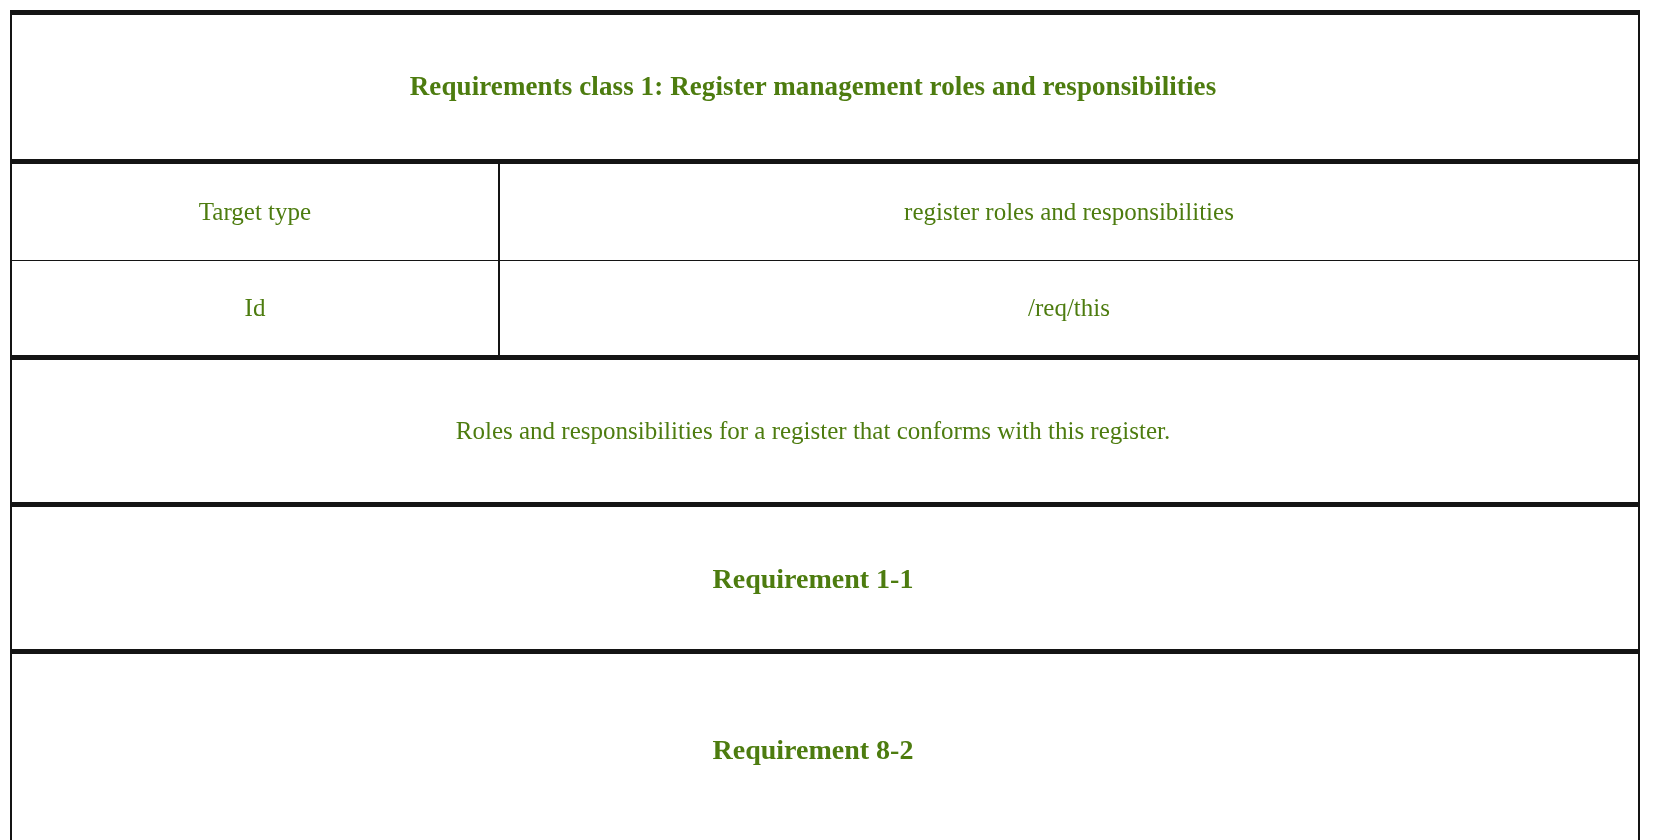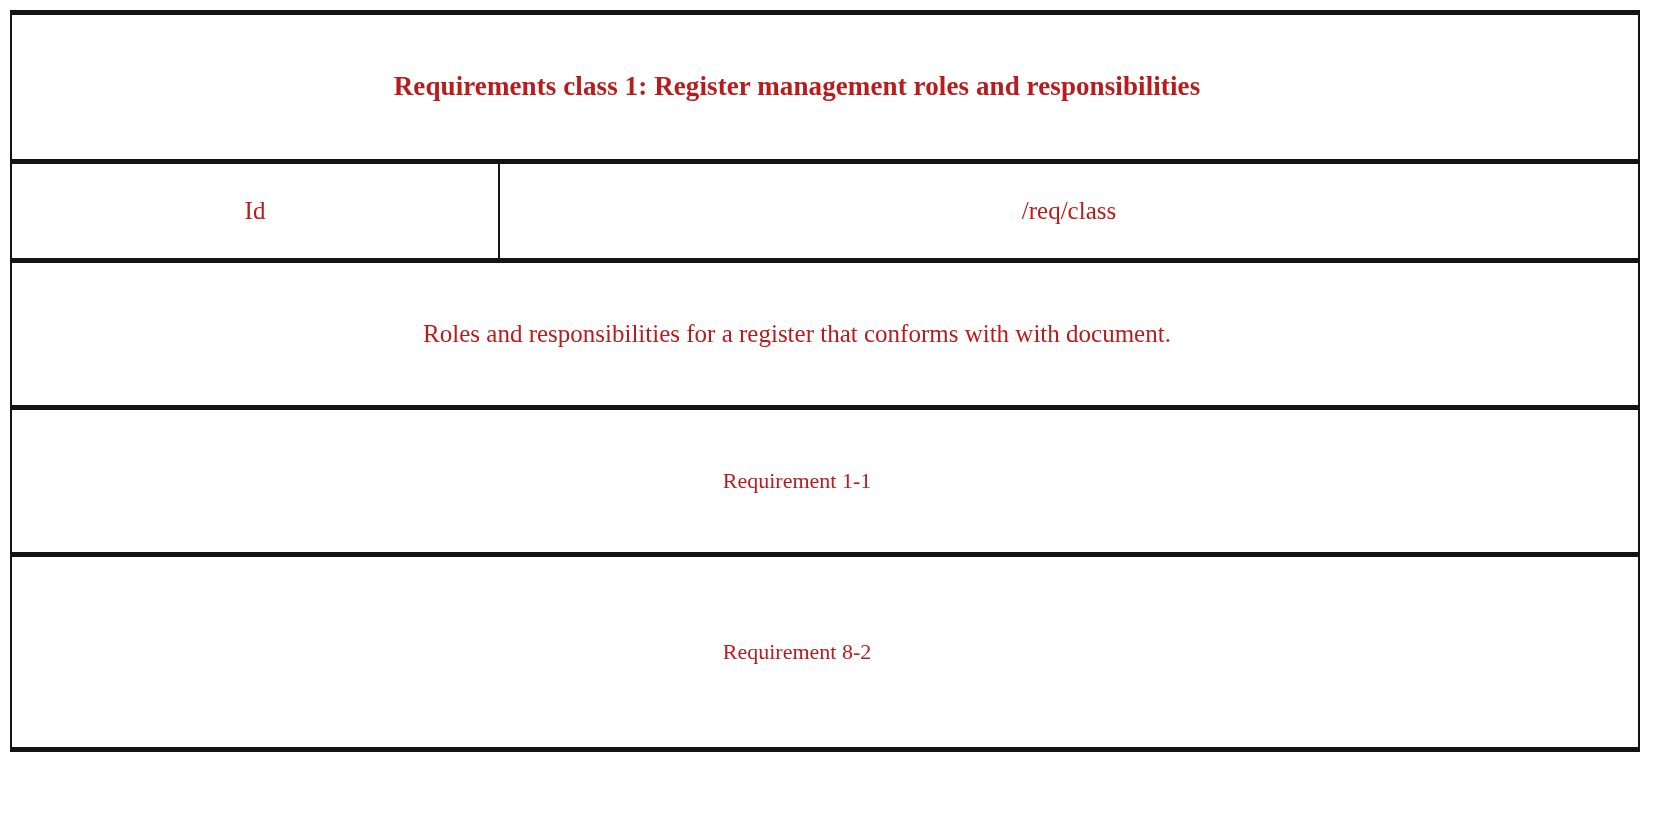--- a/index.html
+++ b/index.html
@@ -32,26 +32,26 @@
     border-collapse: collapse;
     table-layout: fixed;
     background: #ffffff;
   }
 
   .req-table td {
     border-left: 2px solid #141414;
     border-right: 2px solid #141414;
     border-top: 1px solid #141414;
     border-bottom: 1px solid #141414;
-    padding: 0 10px;
+    padding: 0 26px;
     text-align: center;
     vertical-align: middle;
     font-size: 25px;
     line-height: 1.25;
-    color: #b91c1c;
+    color: #4d7c0f;
   }
 
   
   .rule-top      { border-top: 5px solid #141414 !important; }
   .rule-bottom   { border-bottom: 5px solid #141414 !important; }
 
   
   .row-title      td { height: 144px; }
   .row-target     td { height: 96px; }
   .row-id         td { height: 94px; text-align: center; }
@@ -59,22 +59,22 @@
   .row-req        td { height: 142px; }
   .row-req-last   td { height: 190px; }
 
   
   .t-title {
     font-weight: bold;
     font-size: 27px;
     letter-spacing: 0.1px;
   }
   .t-bold {
-    font-weight: normal;
-    font-size: 22px;
+    font-weight: bold;
+    font-size: 28px;
   }
   .t-plain {
     font-weight: normal;
   }
 
   
   .col-label { width: 488px; }
 
   
   .span-cell .inner {
@@ -95,29 +95,33 @@
       <col>
     </colgroup>
     <tbody>
 
       <tr class="row-title">
         <td class="rule-top rule-bottom span-cell" colspan="2">
           <span class="inner t-title">Requirements class 1: Register management roles and responsibilities</span>
         </td>
       </tr>
 
+      <tr class="row-target">
+        <td class="t-plain">Target type</td>
+        <td class="t-plain">register roles and responsibilities</td>
+      </tr>
 
       <tr class="row-id">
         <td class="t-plain rule-bottom">Id</td>
-        <td class="t-plain rule-bottom">/req/class</td>
+        <td class="t-plain rule-bottom">/req/this</td>
       </tr>
 
       <tr class="row-desc">
         <td class="span-cell rule-bottom" colspan="2">
-          <span class="inner t-plain">Roles and responsibilities for a register that conforms with with document.</span>
+          <span class="inner t-plain">Roles and responsibilities for a register that conforms with this register.</span>
         </td>
       </tr>
 
       <tr class="row-req">
         <td class="span-cell rule-bottom" colspan="2">
           <span class="inner t-bold">Requirement 1-1</span>
         </td>
       </tr>
 
       <tr class="row-req-last">

